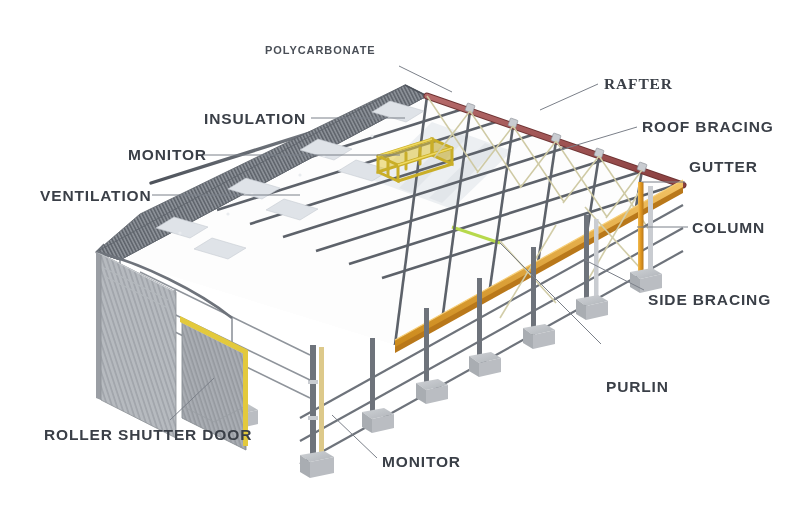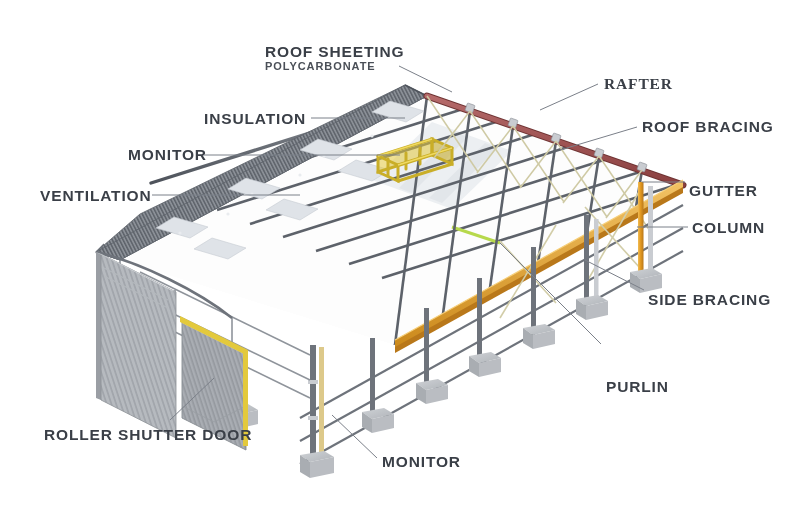--- a/index.html
+++ b/index.html
@@ -336,39 +336,38 @@
         <line x1="688" y1="227" x2="637" y2="227"></line>
         <line x1="644" y1="290" x2="585" y2="260"></line>
         <line x1="601" y1="344" x2="500" y2="243"></line>
         <line x1="170" y1="420" x2="214" y2="378"></line>
         <line x1="377" y1="458" x2="332" y2="415"></line>
       </g>
   </svg>
 
   <div id="labels">
       <div class="lbl main" style="left: 265px; top: 44px;">
-        <div>ROOF SHEETING</div>
         <div class="lbl sub" style="position: static; margin-top: 1px;">POLYCARBONATE</div>
       </div>
       <div class="lbl main" style="left: 204px; top: 111px;">
         <div>INSULATION</div>
       </div>
       <div class="lbl main" style="left: 128px; top: 147px;">
         <div>MONITOR</div>
       </div>
       <div class="lbl main" style="left: 40px; top: 188px;">
         <div>VENTILATION</div>
       </div>
       <div class="lbl main" style="left: 604px; top: 76px; font-family: Liberation Serif, serif;">
         <div>RAFTER</div>
       </div>
       <div class="lbl main" style="left: 642px; top: 119px;">
         <div>ROOF BRACING</div>
       </div>
-      <div class="lbl main" style="left: 689px; top: 183px;">
+      <div class="lbl main" style="left: 689px; top: 159px;">
         <div>GUTTER</div>
       </div>
       <div class="lbl main" style="left: 692px; top: 220px;">
         <div>COLUMN</div>
       </div>
       <div class="lbl main" style="left: 648px; top: 292px;">
         <div>SIDE BRACING</div>
       </div>
       <div class="lbl main" style="left: 606px; top: 343px; margin-top: 36px;">
         <div>PURLIN</div>

